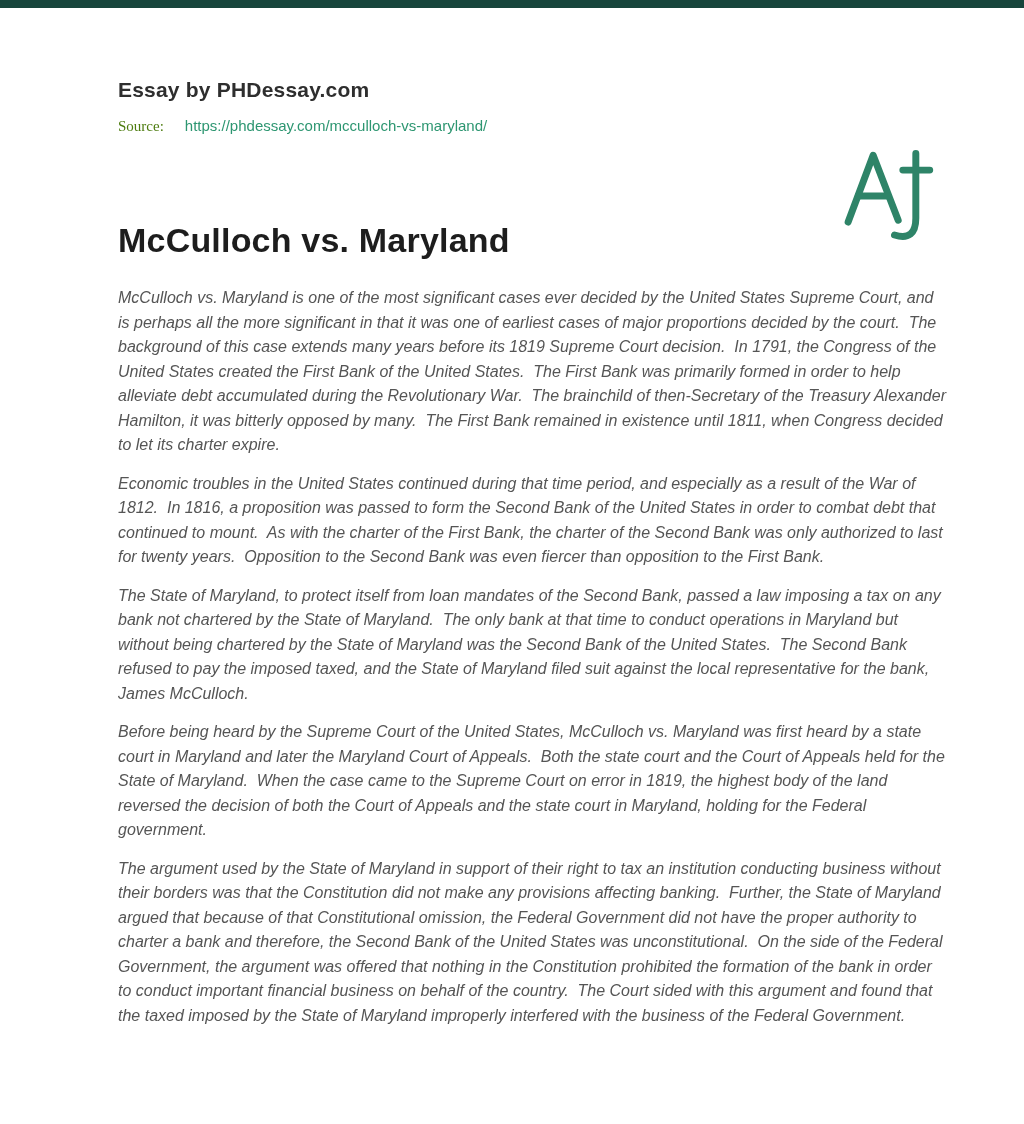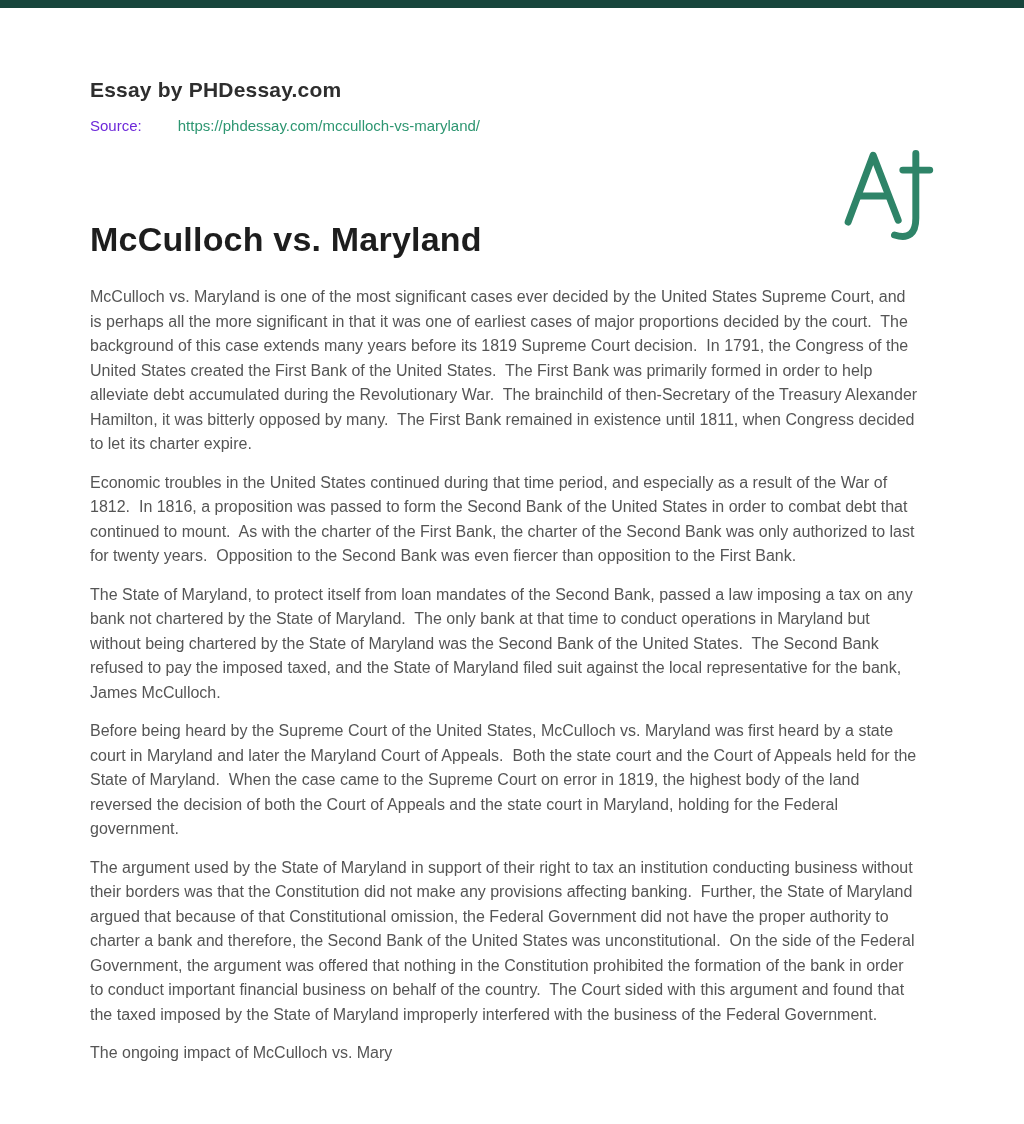--- a/index.html
+++ b/index.html
@@ -10,37 +10,38 @@
     overflow: hidden;
     font-family: "Liberation Sans", sans-serif;
     position: relative;
   }
   .topbar {
     width: 100%;
     height: 8px;
     background: #17453c;
   }
   .content {
-    padding: 0 90px;
+    padding: 0 118px;
     position: relative;
   }
   .brand {
     margin-top: 70px;
     font-size: 21px;
     font-weight: 700;
     color: #2e2e2e;
     letter-spacing: 0.2px;
   }
   .source-line {
     margin-top: 15px;
     font-size: 15px;
   }
   .source-label {
-    color: #6d28d9;
-    margin-right: 20px;
+    color: #4d7c0f;
+    margin-right: 5px;
+    font-family: Liberation Serif, serif;
   }
   .source-link {
     color: #2d9671;
     text-decoration: none;
     cursor: pointer;
     margin-left: 16px;
   }
   .logo {
     position: absolute;
     top: 68px;
@@ -51,20 +52,21 @@
   .essay-title {
     margin-top: 86px;
     font-size: 34px;
     font-weight: 600;
     color: #1d1d1d;
     letter-spacing: 0.2px;
   }
   .essay-body {
     margin-top: 26px;
     width: 830px;
+    font-style: italic;
   }
   .essay-body p {
     font-size: 16px;
     line-height: 24.5px;
     color: #555555;
     margin-bottom: 14px;
     white-space: pre-wrap;
   }
 </style>
 </head>
@@ -90,16 +92,15 @@
   </div>
 
   <h1 class="essay-title">McCulloch vs. Maryland</h1>
 
   <div class="essay-body">
     <p>McCulloch vs. Maryland is one of the most significant cases ever decided by the United States Supreme Court, and is perhaps all the more significant in that it was one of earliest cases of major proportions decided by the court.  The background of this case extends many years before its 1819 Supreme Court decision.  In 1791, the Congress of the United States created the First Bank of the United States.  The First Bank was primarily formed in order to help alleviate debt accumulated during the Revolutionary War.  The brainchild of then-Secretary of the Treasury Alexander Hamilton, it was bitterly opposed by many.  The First Bank remained in existence until 1811, when Congress decided to let its charter expire.</p>
     <p>Economic troubles in the United States continued during that time period, and especially as a result of the War of 1812.  In 1816, a proposition was passed to form the Second Bank of the United States in order to combat debt that continued to mount.  As with the charter of the First Bank, the charter of the Second Bank was only authorized to last for twenty years.  Opposition to the Second Bank was even fiercer than opposition to the First Bank.</p>
     <p>The State of Maryland, to protect itself from loan mandates of the Second Bank, passed a law imposing a tax on any bank not chartered by the State of Maryland.  The only bank at that time to conduct operations in Maryland but without being chartered by the State of Maryland was the Second Bank of the United States.  The Second Bank refused to pay the imposed taxed, and the State of Maryland filed suit against the local representative for the bank, James McCulloch.</p>
     <p>Before being heard by the Supreme Court of the United States, McCulloch vs. Maryland was first heard by a state court in Maryland and later the Maryland Court of Appeals.  Both the state court and the Court of Appeals held for the State of Maryland.  When the case came to the Supreme Court on error in 1819, the highest body of the land reversed the decision of both the Court of Appeals and the state court in Maryland, holding for the Federal government.</p>
     <p>The argument used by the State of Maryland in support of their right to tax an institution conducting business without their borders was that the Constitution did not make any provisions affecting banking.  Further, the State of Maryland argued that because of that Constitutional omission, the Federal Government did not have the proper authority to charter a bank and therefore, the Second Bank of the United States was unconstitutional.  On the side of the Federal Government, the argument was offered that nothing in the Constitution prohibited the formation of the bank in order to conduct important financial business on behalf of the country.  The Court sided with this argument and found that the taxed imposed by the State of Maryland improperly interfered with the business of the Federal Government.</p>
-    <p>The ongoing impact of McCulloch vs. Mary</p>
   </div>
 
 </div>
 
 </body></html>

